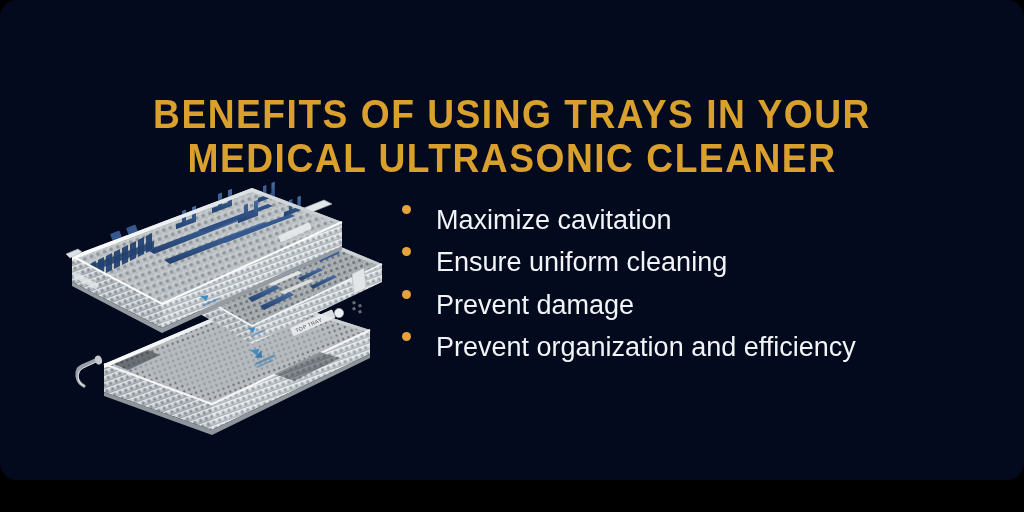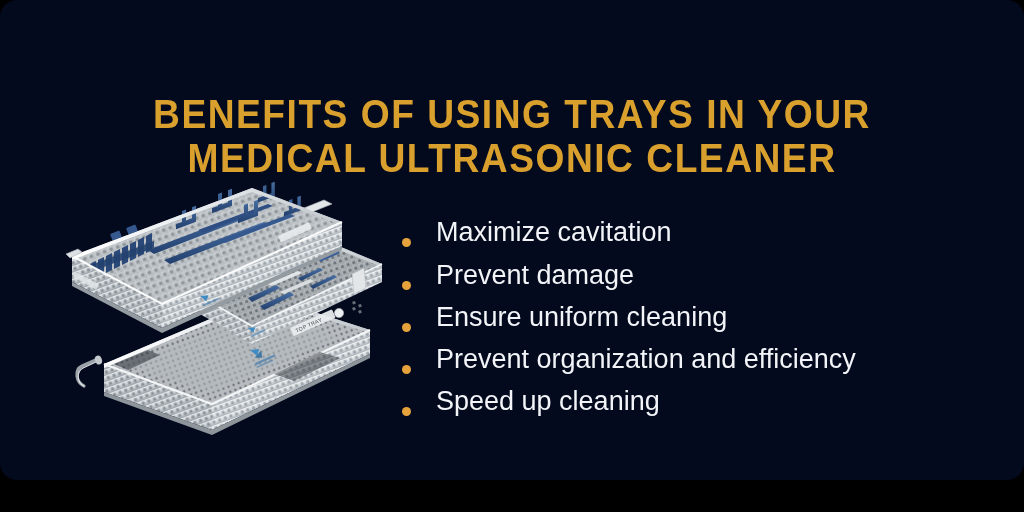--- a/index.html
+++ b/index.html
@@ -47,21 +47,21 @@
   #benefits-list {
     position: absolute;
     left: 402px;
     top: 205px;
     margin: 0;
     padding: 0;
     list-style: none;
   }
   .benefit-item {
     display: flex;
-    align-items: flex-end;
+    align-items: flex-start;
     height: 42.3px;
   }
   .benefit-dot {
     width: 9px;
     height: 9px;
     border-radius: 50%;
     background: #e7a33b;
     flex: 0 0 auto;
     margin-right: 25px;
   }
@@ -92,33 +92,29 @@
     <span class="title-line">MEDICAL ULTRASONIC CLEANER</span>
   </div>
 
   <ul id="benefits-list">
     <li class="benefit-item">
       <span class="benefit-dot"></span>
       <span class="benefit-text">Maximize cavitation</span>
     </li>
     <li class="benefit-item">
       <span class="benefit-dot"></span>
+      <span class="benefit-text">Ensure uniform cleaning</span>
+    </li>
+    <li class="benefit-item">
+      <span class="benefit-dot"></span>
       <span class="benefit-text">Prevent damage</span>
     </li>
     <li class="benefit-item">
       <span class="benefit-dot"></span>
-      <span class="benefit-text">Ensure uniform cleaning</span>
-    </li>
-    <li class="benefit-item">
-      <span class="benefit-dot"></span>
       <span class="benefit-text">Prevent organization and efficiency</span>
-    </li>
-    <li class="benefit-item">
-      <span class="benefit-dot"></span>
-      <span class="benefit-text">Speed up cleaning</span>
     </li>
   </ul>
 
   <svg id="tray-photo" viewBox="0 0 345 262">
     <defs>
       <linearGradient id="steelTop" x1="0" y1="0" x2="1" y2="1">
         <stop offset="0" stop-color="#eef1f3"></stop>
         <stop offset="0.5" stop-color="#d5dadd"></stop>
         <stop offset="1" stop-color="#b4babf"></stop>
       </linearGradient>

